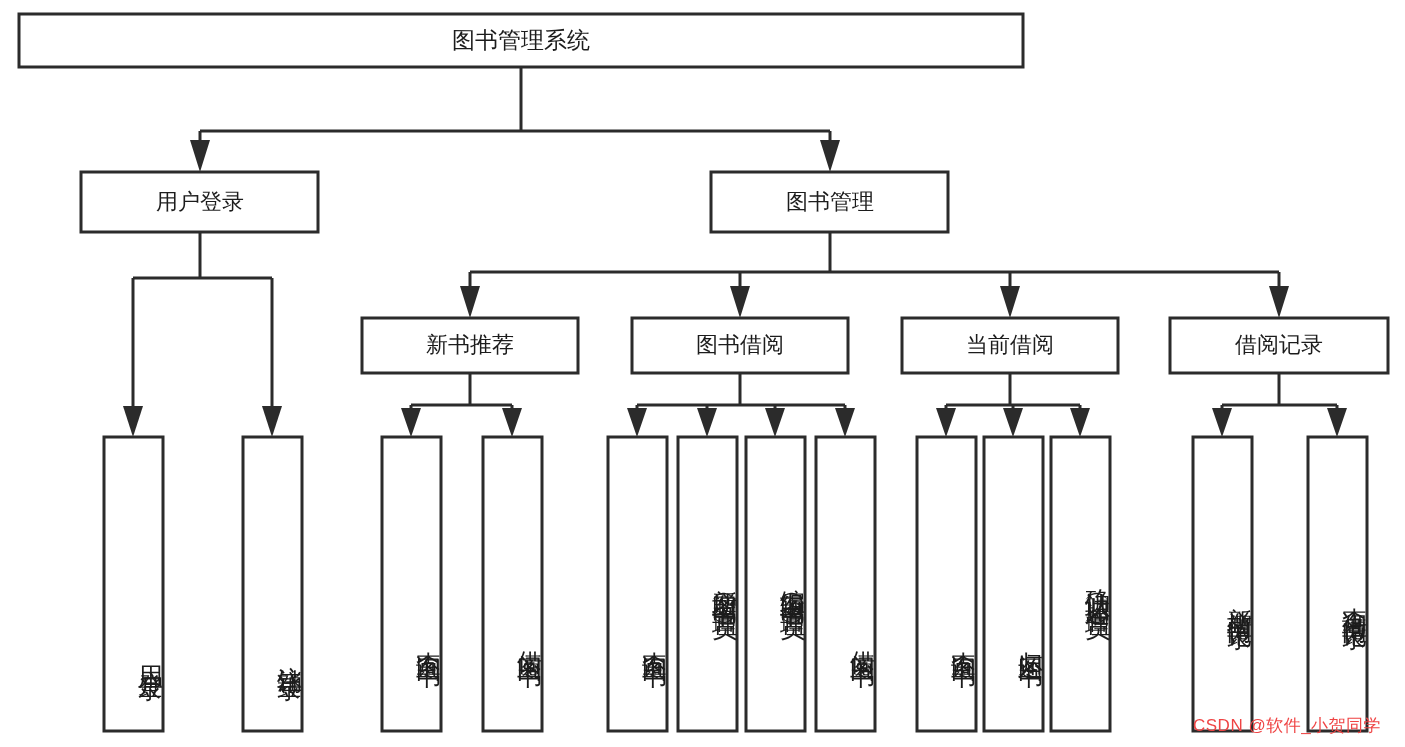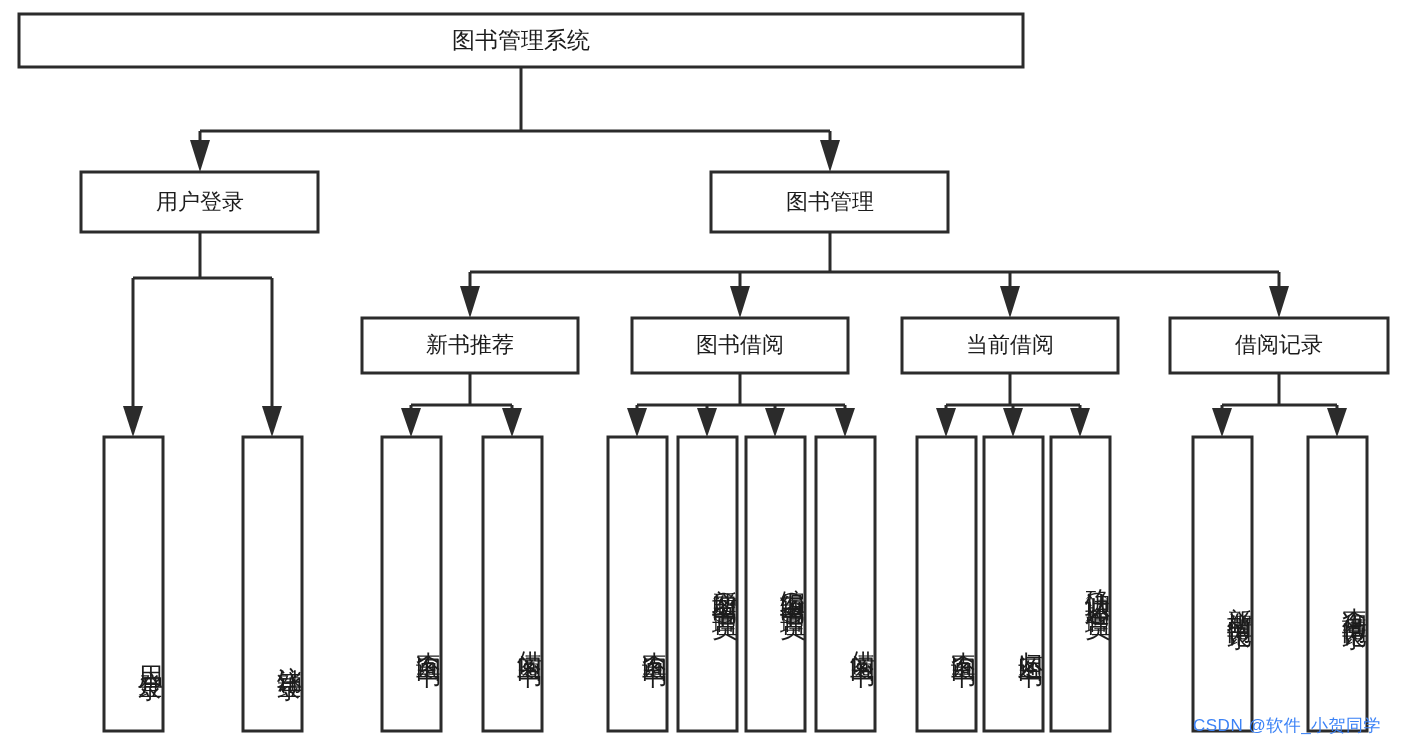--- a/index.html
+++ b/index.html
@@ -66,21 +66,21 @@
     display: flex;
     align-items: flex-start;
     justify-content: center;
     pointer-events: none;
     user-select: none;
   }
   .watermark {
     position: absolute;
     font-family: "Liberation Sans", "DejaVu Sans", sans-serif;
     font-size: 17px;
-    color: #3b82f6;
+    color: #ef4444;
     letter-spacing: 0.5px;
     white-space: nowrap;
   }
 </style>
 </head>
 <body>
 
 <div id="diagram-root">
 
   <svg id="flow" viewBox="0 0 1405 747">

